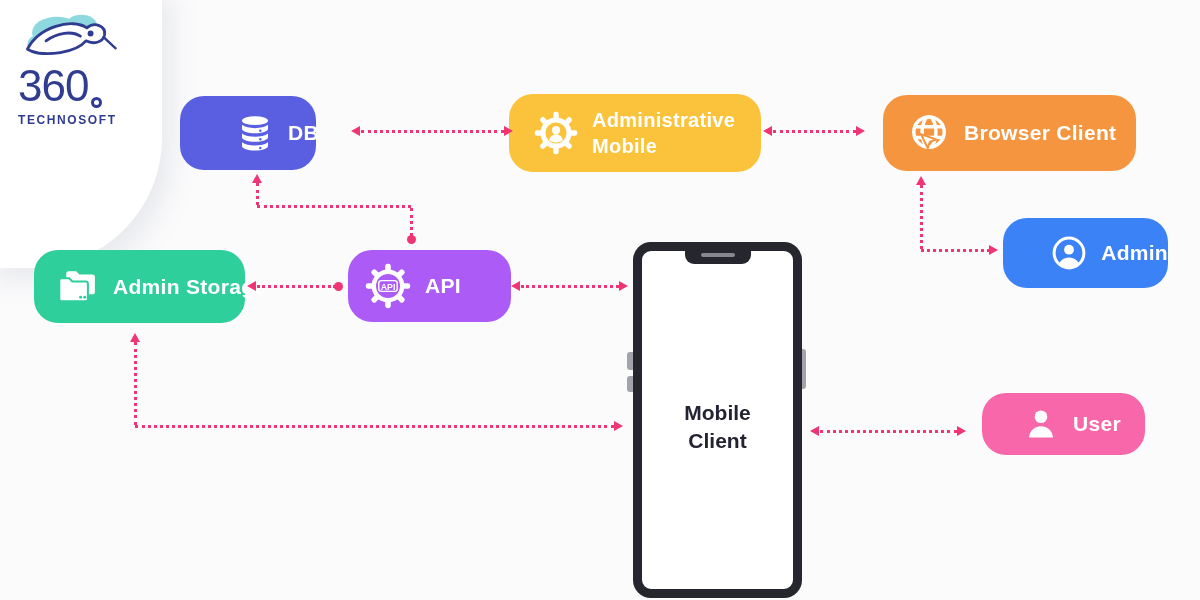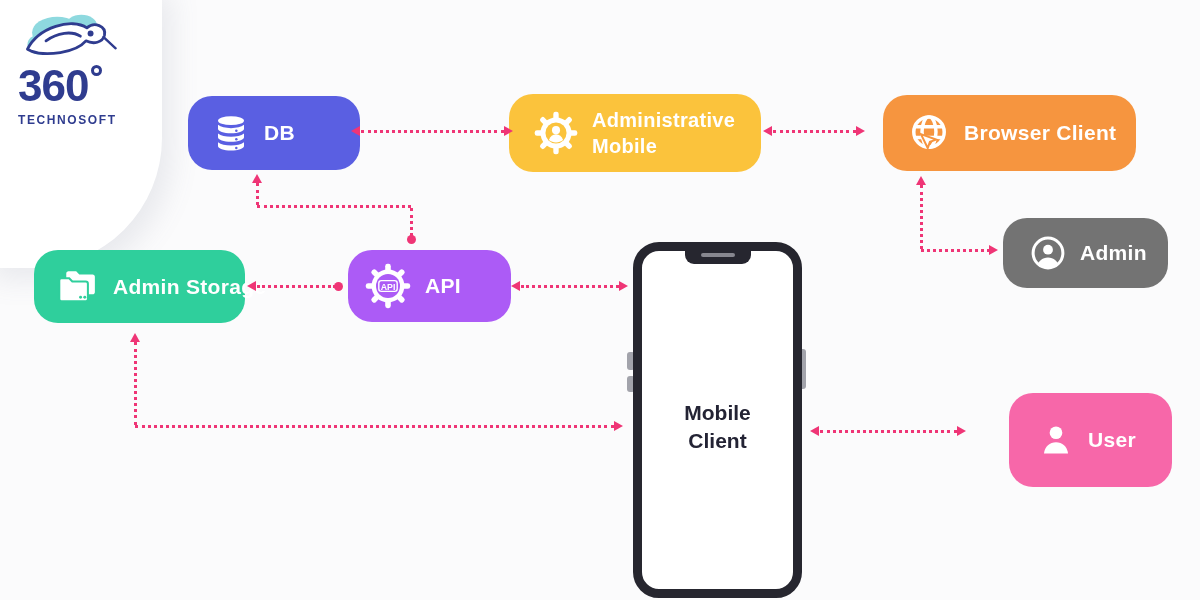--- a/index.html
+++ b/index.html
@@ -6,49 +6,49 @@
   html,body { width:1200px; height:600px; }
   body { font-family:"Liberation Sans", sans-serif; background:#fafafb; overflow:hidden; }
   #canvas { position:relative; width:1200px; height:600px; background:#fbfbfc; overflow:hidden; }
 
   
   .corner-card { position:absolute; left:-18px; top:-18px; width:180px; height:286px;
     background:#ffffff; border-radius:0 0 130px 0;
     box-shadow:10px 12px 28px rgba(110,115,140,0.13); }
   .logo { position:absolute; left:36px; top:28px; width:122px; }
   .logo-bird { display:block; margin-left:2px; }
-  .logo-360 { display:flex; align-items:flex-start; color:#2F3C8F; font-weight:700;
+  .logo-360 { display:flex; align-items:flex-end; color:#2F3C8F; font-weight:400;
     font-size:44px; line-height:1; letter-spacing:-1px; margin-top:-4px; }
   .deg { display:inline-block; width:11px; height:11px; border:3.5px solid #2F3C8F;
     border-radius:50%; margin-left:3px; margin-top:1px; font-size:0; overflow:hidden; color:transparent; }
   .logo-name { color:#2F3C8F; font-weight:800; font-size:12px; letter-spacing:1.6px; margin-top:5px; }
 
   
   .node { position:absolute; display:flex; align-items:center; gap:13px;
     border-radius:24px; color:#fff; }
   .node .icon { display:flex; align-items:center; justify-content:center; flex:none; }
   .node .label { font-size:21px; font-weight:700; letter-spacing:.3px; color:#fff; }
   .nowrap { white-space:nowrap; }
 
-  .n-db            { left:188px;  top:96px;  width:172px; height:74px; background:#5A5FE2; padding-left:23px; }
+  .n-db            { left:180px;  top:96px;  width:136px; height:74px; background:#5A5FE2; padding-left:55px; }
   .n-admin-panel   { left:509px;  top:94px;  width:252px; height:78px; background:#FBC33C; padding-left:24px; }
   .n-admin-panel .label { font-size:20px; line-height:26px; width:162px; }
   .n-browser       { left:867px;  top:95px;  width:253px; height:76px; background:#F6953F; padding-left:24px;margin-left:16px; }
   .n-file-storage  { left:34px;   top:250px; width:211px; height:73px; background:#2FCF9C; padding-left:22px; }
   .n-api           { left:348px;  top:250px; width:163px; height:72px; background:#AC5BF6; padding-left:28px; }
   .n-admin         { left:1003px; top:218px; width:165px; height:70px; background:#2BC9CF; padding-left:26px; }
-  .n-user          { left:982px;  top:393px; width:163px; height:94px; background:#F767A9; padding-left:28px;margin-left:27px; }
+  .n-user          { left:982px;  top:393px; width:163px; height:62px; background:#F767A9; padding-left:40px; }
 
   
   .side-btn { position:absolute; background:#a2a3ab; z-index:0; }
   .sb-l1 { left:627px; top:352px; width:8px; height:18px; border-radius:3px; }
   .sb-l2 { left:627px; top:376px; width:8px; height:16px; border-radius:3px; }
   .sb-r  { left:797px; top:349px; width:9px; height:40px; border-radius:3px; }
   .phone { position:absolute; left:633px; top:242px; width:169px; height:356px;
-    background:#fff; border:9px solid #26262F; border-radius:26px; z-index:1; }
+    background:#fff; border:9px solid #26262F; border-radius:18px; z-index:1; }
   .phone-inner { position:relative; width:100%; height:100%; }
   .notch { position:absolute; top:-2px; left:50%; transform:translateX(-50%);
     width:66px; height:15px; background:#26262F; border-radius:0 0 9px 9px;
     display:flex; justify-content:center; }
   .speaker { width:34px; height:4px; background:#87878f; border-radius:2px; margin-top:4px; }
   .phone-label { position:absolute; top:148px; left:0; width:100%; padding:0 16px;
     text-align:center; font-size:21px; font-weight:700; color:#232334; line-height:28px; }
 
   
   .arrow { display:contents; }
@@ -171,21 +171,21 @@
           <circle cx="12" cy="12" r="8.2"></circle>
         </g>
         <circle cx="12" cy="12" r="6" fill="#AC5BF6"></circle>
         <rect x="7.4" y="9.3" width="9.2" height="5.4" rx="1.3" fill="none" stroke="#fff" stroke-width="0.7"></rect>
         <text x="12" y="13.9" text-anchor="middle" font-size="4.4" font-weight="bold" fill="#fff" font-family="Liberation Sans, sans-serif">API</text>
       </svg>
     </span>
     <span class="label nowrap">API</span>
   </div>
 
-  <div class="node n-admin" style="background: #737373;">
+  <div class="node n-admin" style="background: #3b82f6; justify-content: flex-end;">
     <span class="icon">
       <svg width="38" height="38" viewBox="0 0 24 24">
         <defs>
             <clipPath id="clipAdmin">
               <circle cx="12" cy="12" r="9.4"></circle>
             </clipPath>
           </defs>
         <circle cx="12" cy="12" r="9.4" fill="none" stroke="#fff" stroke-width="1.9"></circle>
         <g fill="#fff" clip-path="url(#clipAdmin)">
           <circle cx="12" cy="9.9" r="3.1"></circle>

